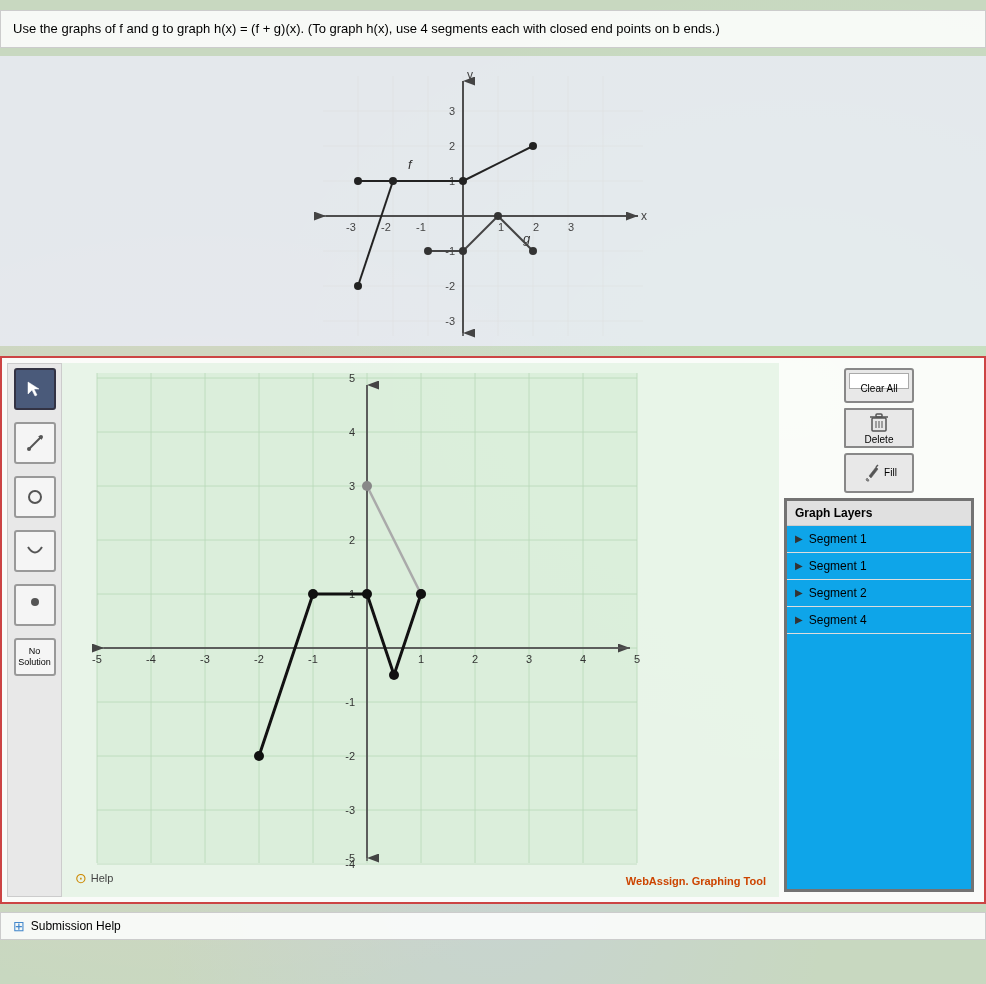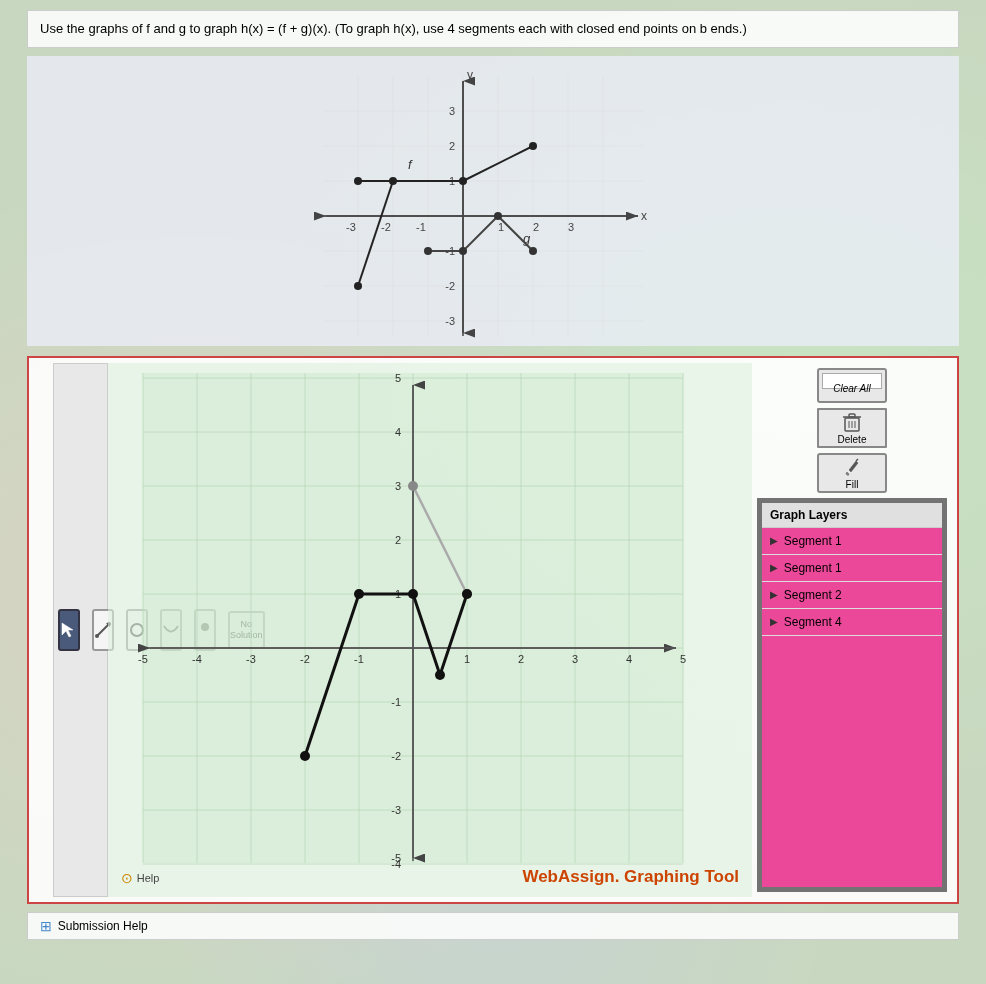--- a/index.html
+++ b/index.html
@@ -21,21 +21,21 @@
         radial-gradient(ellipse at 20% 60%, rgba(255,200,200,0.3) 0%, transparent 50%),
         radial-gradient(ellipse at 80% 40%, rgba(200,255,200,0.3) 0%, transparent 50%),
         radial-gradient(ellipse at 50% 80%, rgba(200,200,255,0.3) 0%, transparent 50%);
       pointer-events: none;
       z-index: 0;
     }
 
     .main-content {
       position: relative;
       z-index: 1;
-      padding: 10px 27px;
+      padding: 10px 0;
     }
 
     
     .problem-text {
       background: rgba(255,255,255,0.85);
       border: 1px solid #ccc;
       padding: 8px 12px;
       font-size: 13px;
       margin-bottom: 8px;
       line-height: 1.5;
@@ -61,28 +61,27 @@
       display: flex;
       gap: 0;
       border: 2px solid #cc4444;
       background: rgba(255,255,255,0.9);
       padding: 5px;
     }
 
     
     .toolbar {
       display: flex;
-      flex-direction: row;
+      flex-direction: column;
       gap: 12px;
       padding: 4px;
       background: #e8e8e8;
       border: 1px solid #ccc;
       width: 55px;
       align-items: center;
-      margin-left: 19px;
     }
 
     .tool-button {
       width: 42px;
       height: 42px;
       border: 2px solid #999;
       background: #f5f5f5;
       cursor: pointer;
       display: flex;
       align-items: center;
@@ -141,21 +140,20 @@
       border: 2px solid #888;
       background: #e8e8e8;
       cursor: pointer;
       font-size: 10px;
       text-align: center;
       display: flex;
       align-items: center;
       justify-content: center;
       border-radius: 3px;
       position: relative;
-      font-style: italic;
     }
 
     .clear-all-btn::before {
       content: '';
       position: absolute;
       top: 3px; left: 3px; right: 3px;
       height: 14px;
       border: 1px solid #aaa;
       background: white;
     }
@@ -176,31 +174,30 @@
     }
 
     .fill-btn {
       width: 70px;
       height: 40px;
       border: 2px solid #888;
       background: #e8e8e8;
       cursor: pointer;
       font-size: 10px;
       display: flex;
-      flex-direction: column;
       align-items: center;
       justify-content: center;
       border-radius: 3px;
       gap: 1px;
     }
 
     .graph-layers-panel {
       flex: 1;
-      border: 5px solid #737373;
-      background: #ec4899;
+      border: 3px solid #737373;
+      background: #0ea5e9;
     }
 
     .graph-layers-title {
       background: #e0e0e0;
       padding: 5px 8px;
       font-weight: bold;
       font-size: 12px;
       border-bottom: 1px solid #ccc;
     }
 
@@ -225,21 +222,21 @@
       align-items: center;
       gap: 4px;
       font-size: 11px;
       color: #444;
       cursor: pointer;
       padding: 3px 5px;
     }
 
     .webassign-footer {
       text-align: right;
-      font-size: 17px;
+      font-size: 11px;
       padding: 2px 5px;
       color: #333;
     }
 
     .webassign-footer span {
       color: #cc4400;
       font-weight: bold;
     }
 
     

